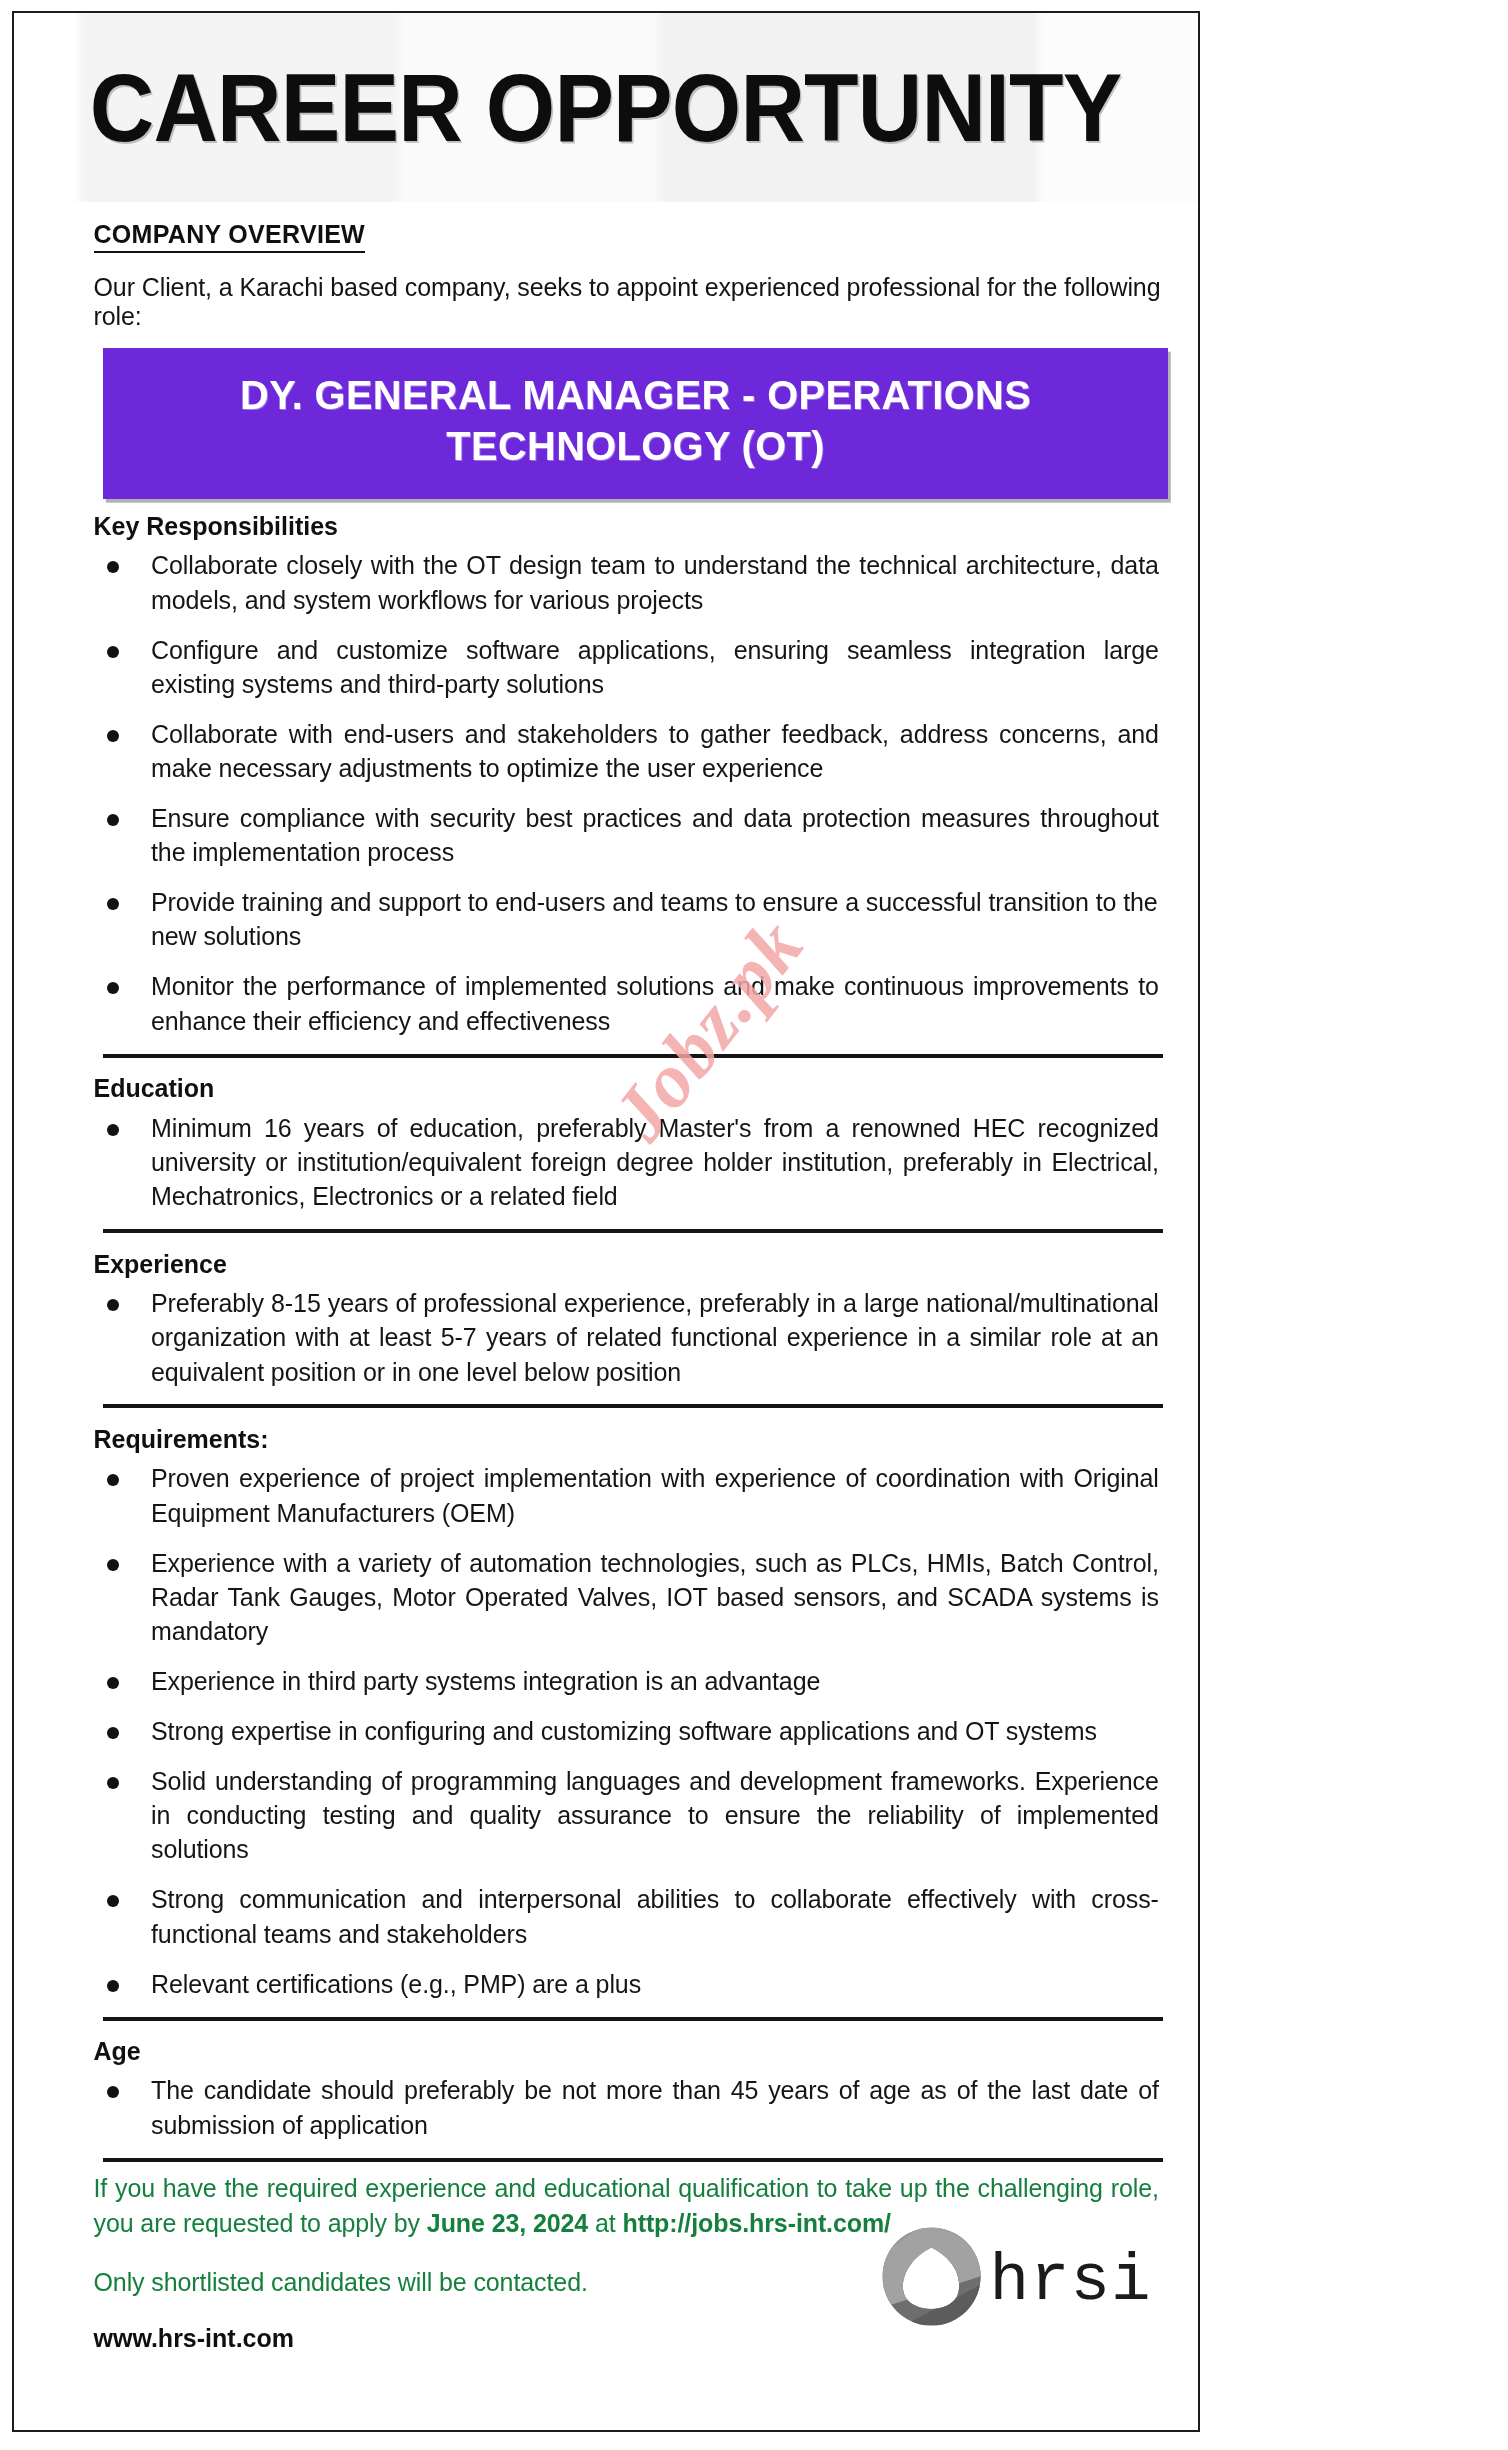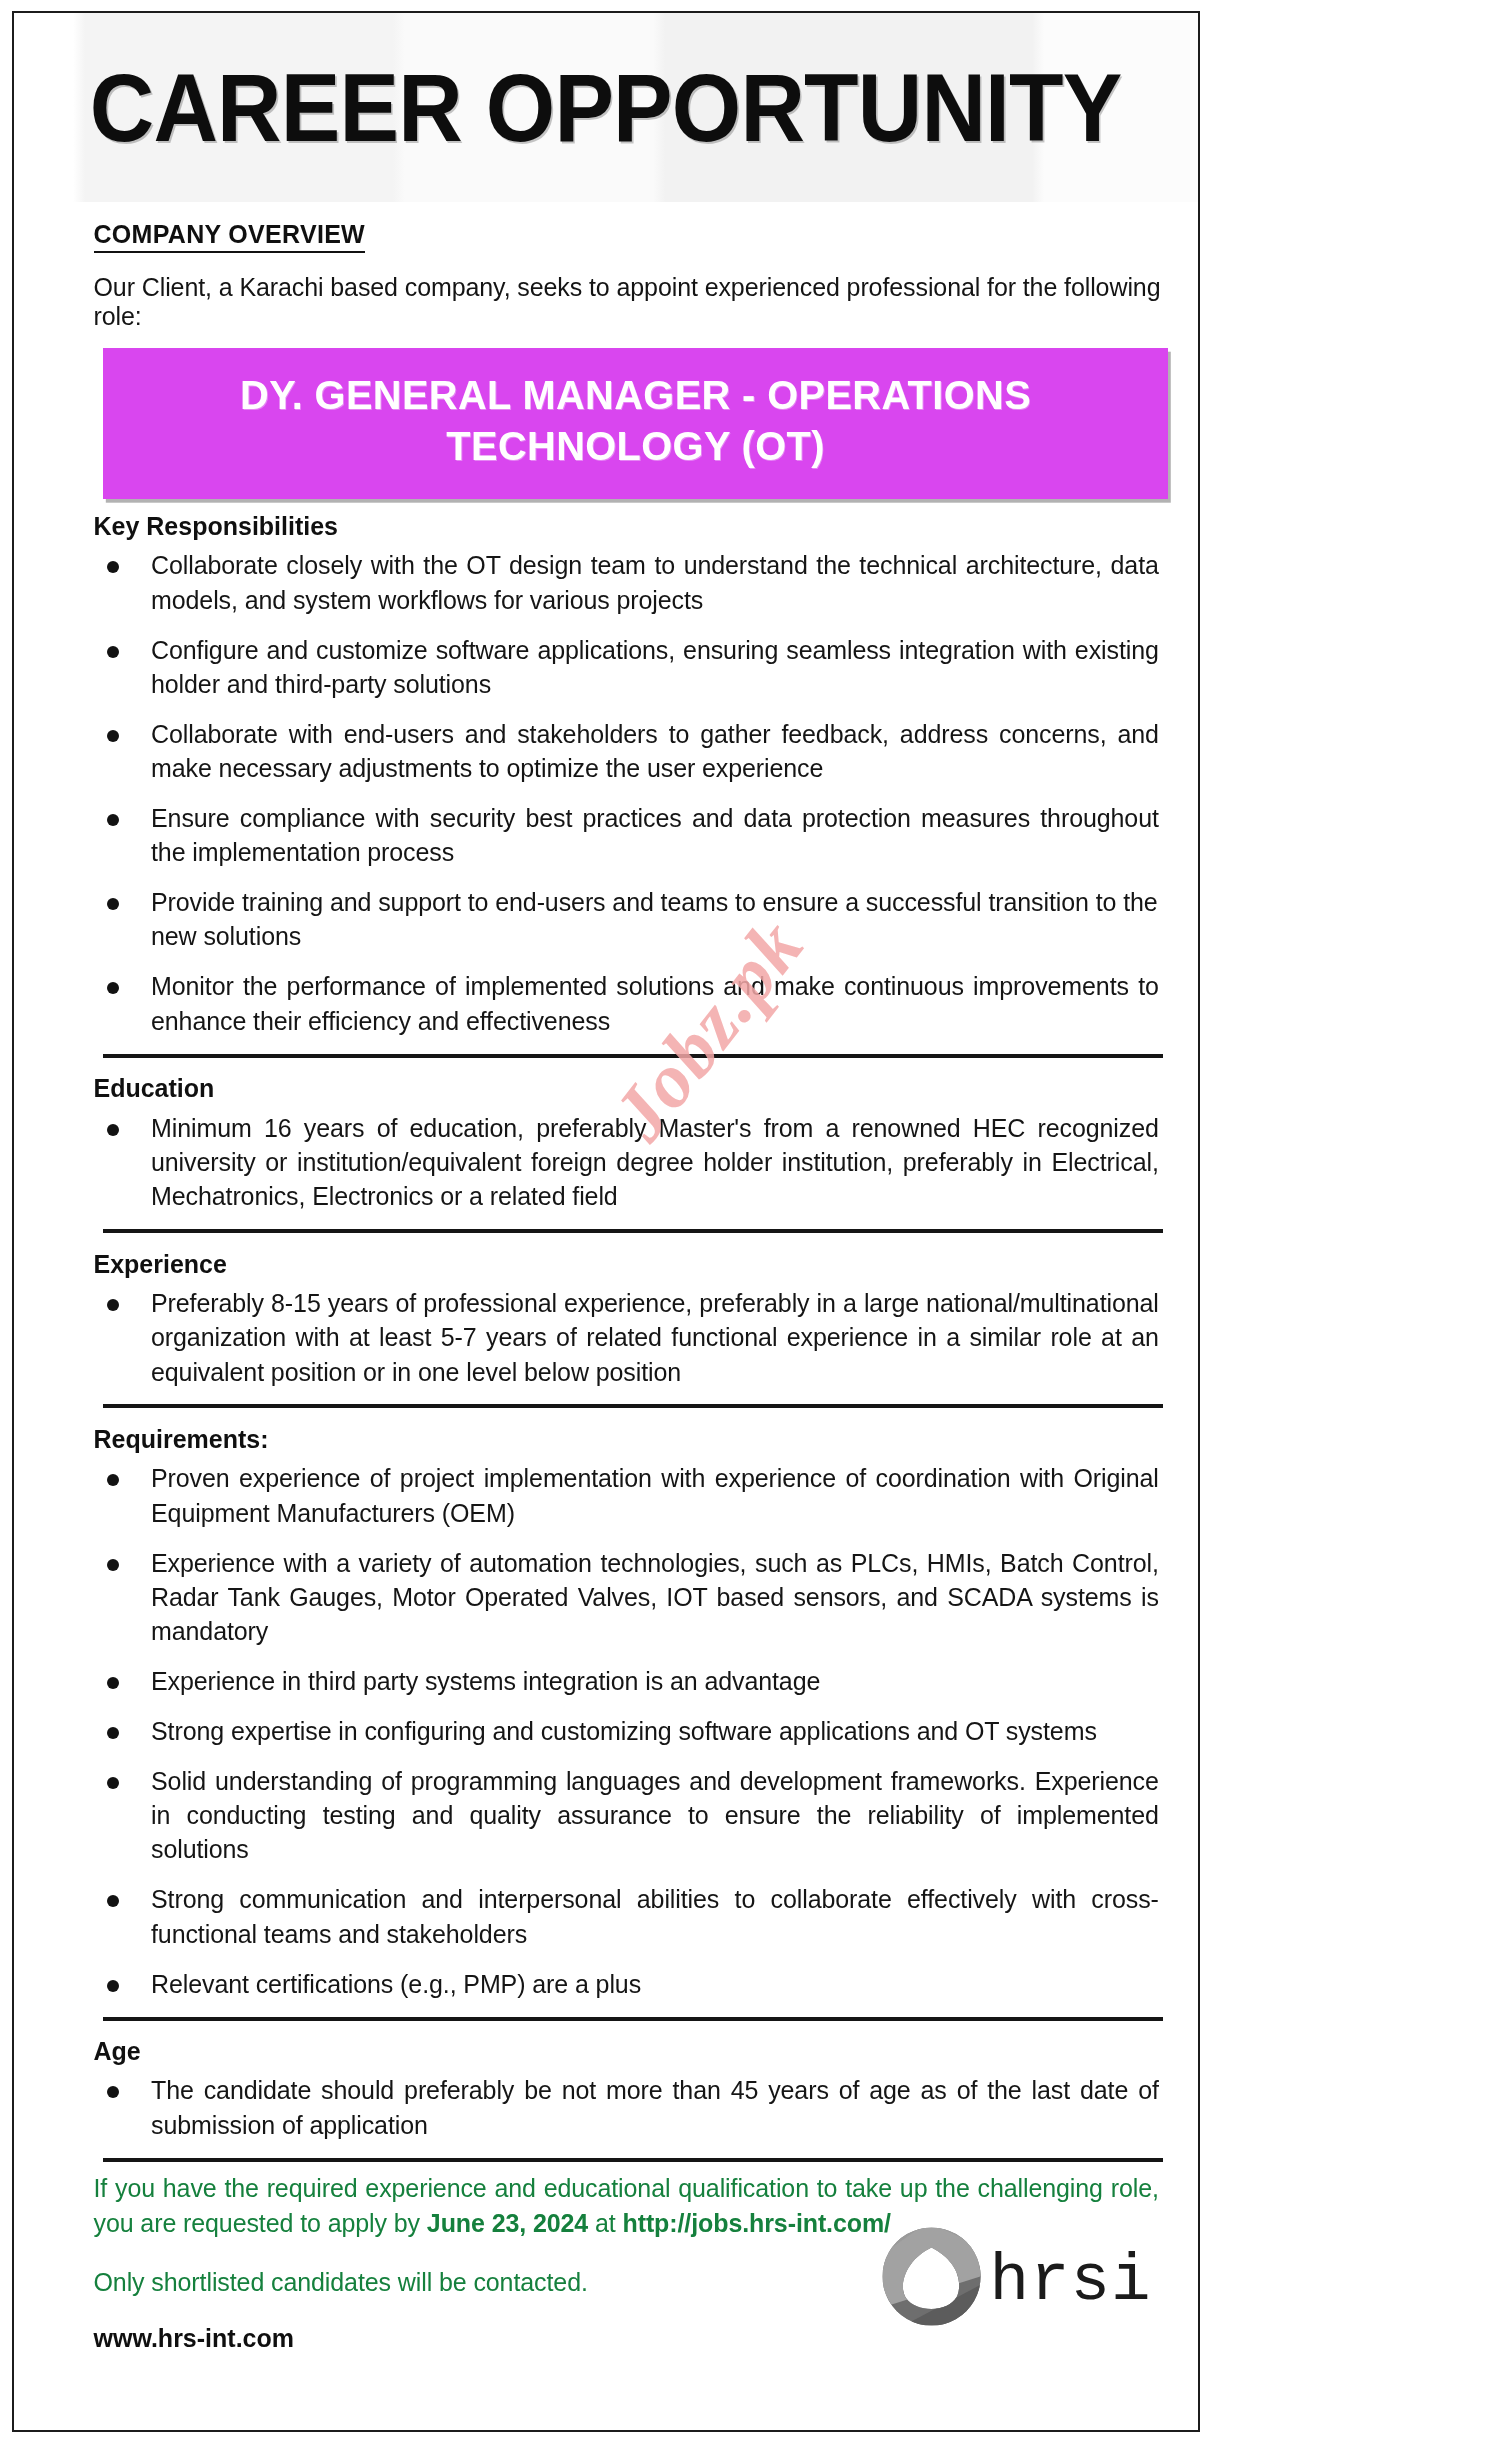--- a/index.html
+++ b/index.html
@@ -76,21 +76,21 @@
   .overview-text {
     font-size: 25px;
     color: #141414;
     margin: 20px 0 0 5.5px;
     letter-spacing: -0.1px;
   }
 
   
   .title-banner {
     margin: 16.6px 0 0 14.8px;
-    background: #d946ef;
+    background: #6d28d9;
     color: #ffffff;
     text-align: center;
     padding: 22px 21px 26px;
     box-shadow: 2.8px 3.7px 0 rgba(0,0,0,0.30);
   }
   .title-banner .line {
     font-family: "Liberation Sans Narrow", "Liberation Sans", sans-serif;
     font-weight: bold;
     font-size: 41px;
     line-height: 1.26;
@@ -226,21 +226,21 @@
       
       <div class="title-banner">
         <div class="line">DY. GENERAL MANAGER - OPERATIONS</div>
         <div class="line">TECHNOLOGY (OT)</div>
       </div>
 
       
       <div class="section-head tight">Key Responsibilities</div>
       <ul class="bullets">
         <li>Collaborate closely with the OT design team to understand the technical architecture, data models, and system workflows for various projects</li>
-        <li>Configure and customize software applications, ensuring seamless integration with existing holder and third-party solutions</li>
+        <li>Configure and customize software applications, ensuring seamless integration large existing systems and third-party solutions</li>
         <li>Collaborate with end-users and stakeholders to gather feedback, address concerns, and make necessary adjustments to optimize the user experience</li>
         <li>Ensure compliance with security best practices and data protection measures throughout the implementation process</li>
         <li class="nojust">Provide training and support to end-users and teams to ensure a successful transition to the new solutions</li>
         <li>Monitor the performance of implemented solutions and make continuous improvements to enhance their efficiency and effectiveness</li>
       </ul>
 
       
       <hr class="section-rule">
       <div class="section-head">Education</div>
       <ul class="bullets">

